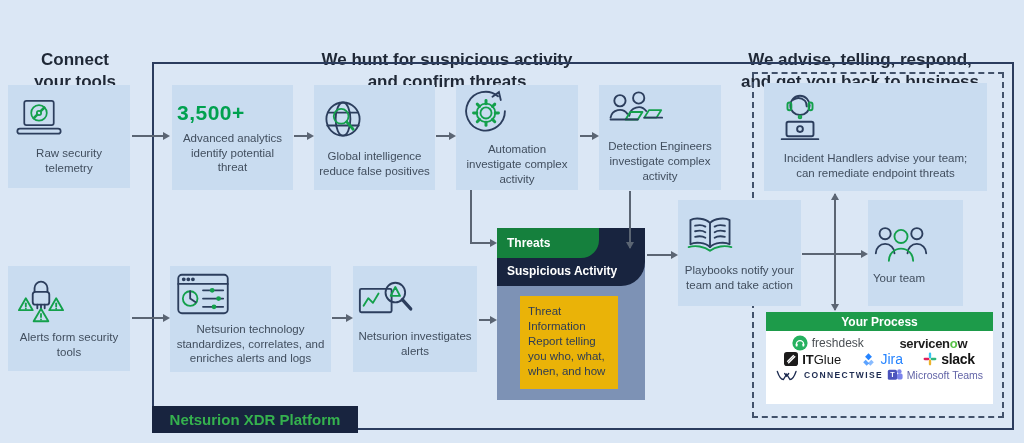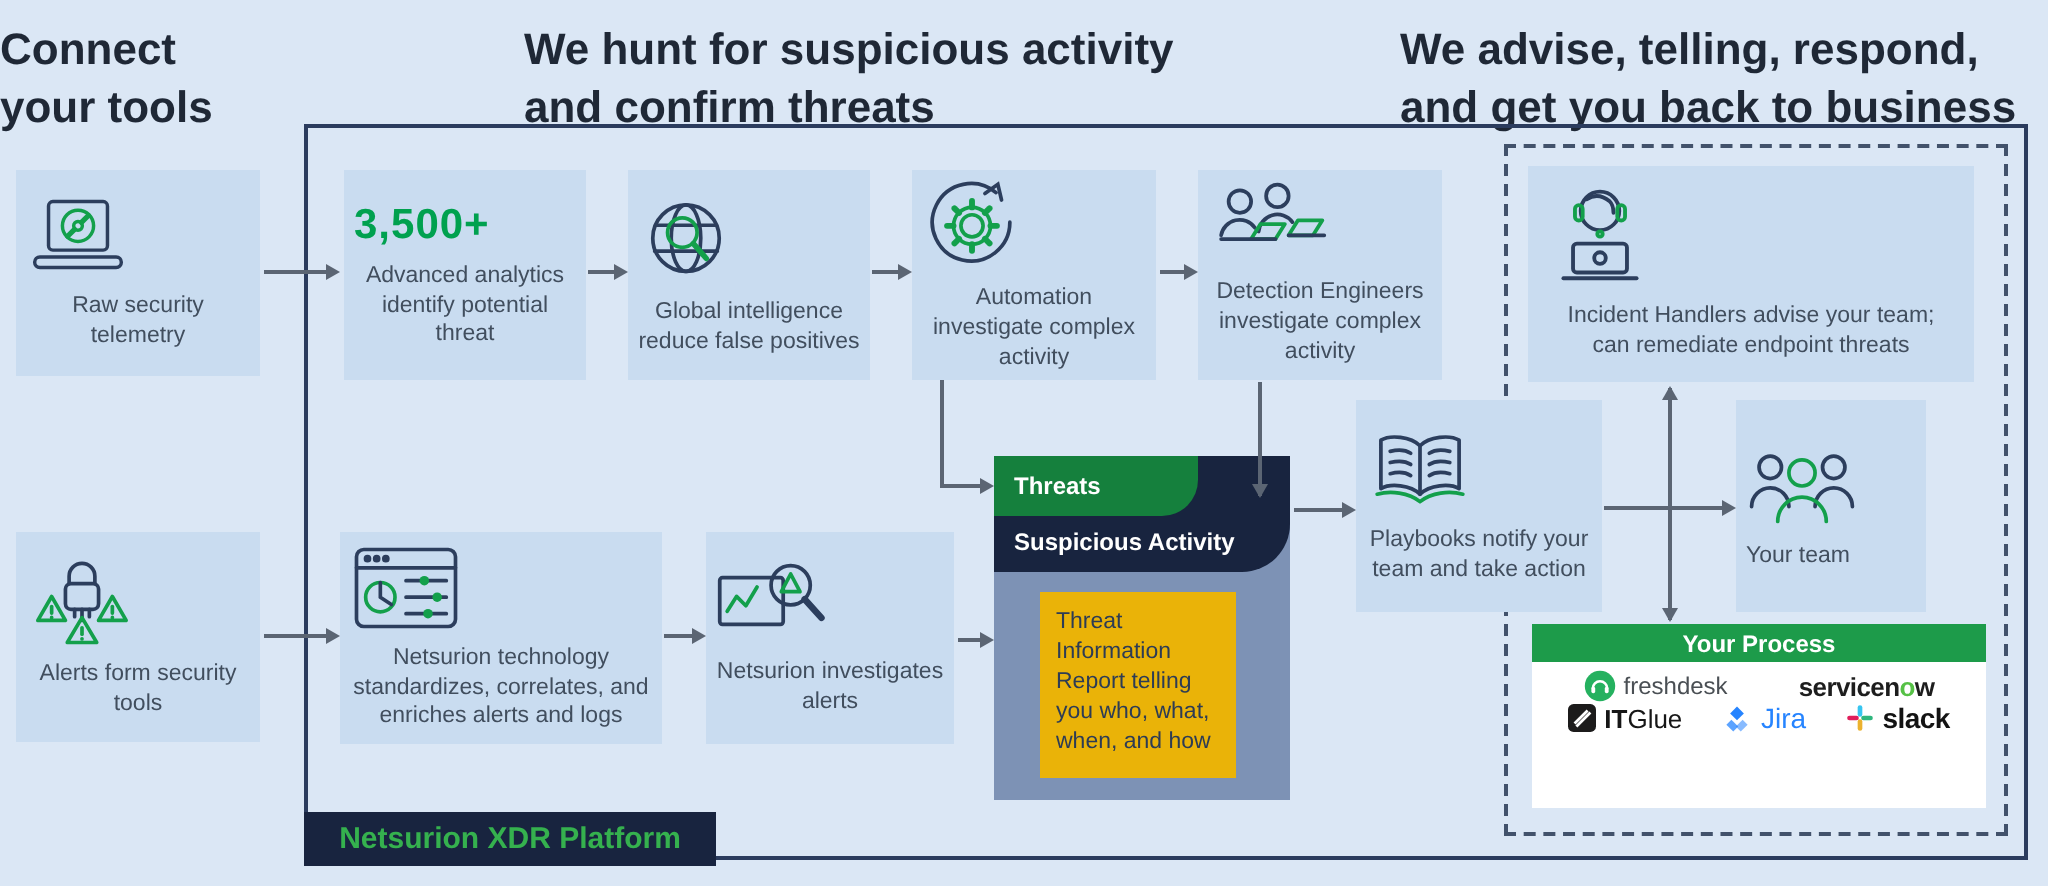--- a/index.html
+++ b/index.html
@@ -3,22 +3,22 @@
 <meta charset="utf-8">
 <style>
   :root{
     --bg:#dbe7f5; --box:#c9dcf0; --navy:#18243f; --line:#2b3c5e;
     --green:#10a04e; --slate:#7d92b5; --arrow:#5b6573; --txt:#414e5e; --hd:#1f2836;
   }
   html,body{margin:0;padding:0;}
   body{font-family:"Liberation Sans",sans-serif;background:#fff;}
   .canvas{position:relative;width:1024px;height:443px;background:var(--bg);overflow:hidden;}
 
-  .hd{position:absolute;font-weight:bold;font-size:22px;color:var(--hd);
-      white-space:pre-line;line-height:1.32;}
+  .hd{position:absolute;font-weight:bold;font-size:17px;color:var(--hd);
+      text-align:center;white-space:pre-line;line-height:1.32;margin-top:39px;}
 
   .frame{position:absolute;border:2px solid var(--line);box-sizing:border-box;}
   .dashed{position:absolute;border:2px dashed #42526b;box-sizing:border-box;}
 
   .box{position:absolute;background:var(--box);box-sizing:border-box;display:flex;
        flex-direction:column;align-items:flex-start;justify-content:center;text-align:center;
        color:var(--txt);font-size:11.5px;line-height:1.28;padding:5px;}
   .box .lbl{margin-top:6px;}
   .big-num{color:#00a14f;font-size:21px;font-weight:800;margin-bottom:4px;letter-spacing:.5px;}
 
@@ -309,20 +309,38 @@
       <span class="logo">
         <svg width="14" height="14" viewBox="0 0 24 24">
           <rect x="10" y="1" width="4" height="10" rx="2" fill="#36C5F0"></rect>
           <rect x="13" y="10" width="10" height="4" rx="2" fill="#2EB67D"></rect>
           <rect x="10" y="13" width="4" height="10" rx="2" fill="#ECB22E"></rect>
           <rect x="1" y="10" width="10" height="4" rx="2" fill="#E01E5A"></rect>
         </svg>
         <span class="slack-txt">slack</span>
       </span>
     </div>
+    <div class="logo-row">
+      <span class="logo">
+        <svg width="24" height="13" viewBox="0 0 36 18" fill="none" stroke="#1d2b50" stroke-width="2" stroke-linecap="round">
+          <path d="M2 3 c3 9 7 12 9 12 l5 -8 5 8 c2 0 6 -3 9 -12"></path>
+          <path d="M13 6 l3 4 3 -4"></path>
+        </svg>
+        <span class="cw-txt">CONNECTWISE</span>
+      </span>
+      <span class="logo">
+        <svg width="16" height="16" viewBox="0 0 20 20">
+          <circle cx="15.5" cy="5.5" r="2.8" fill="#7B83EB"></circle>
+          <rect x="12.5" y="8" width="7" height="7.5" rx="2" fill="#7B83EB"></rect>
+          <rect x="1" y="3.5" width="11.5" height="12.5" rx="2" fill="#4B53BC"></rect>
+          <text x="6.8" y="13" fill="#fff" font-size="9" text-anchor="middle" font-weight="bold">T</text>
+        </svg>
+        <span class="teams-txt">Microsoft Teams</span>
+      </span>
+    </div>
   </div>
 
   <div class="ah" style="left:132px;top:135px;width:36px;"></div>
   <div class="ah" style="left:294px;top:135px;width:18px;"></div>
   <div class="ah" style="left:436px;top:135px;width:18px;"></div>
   <div class="ah" style="left:580px;top:135px;width:17px;"></div>
   <div class="seg-v" style="left:470px;top:190px;height:53px;"></div>
   <div class="ah" style="left:470px;top:242px;width:25px;"></div>
   <div class="av down" style="left:629px;top:191px;height:57px;"></div>
   <div class="ah" style="left:647px;top:254px;width:29px;"></div>

